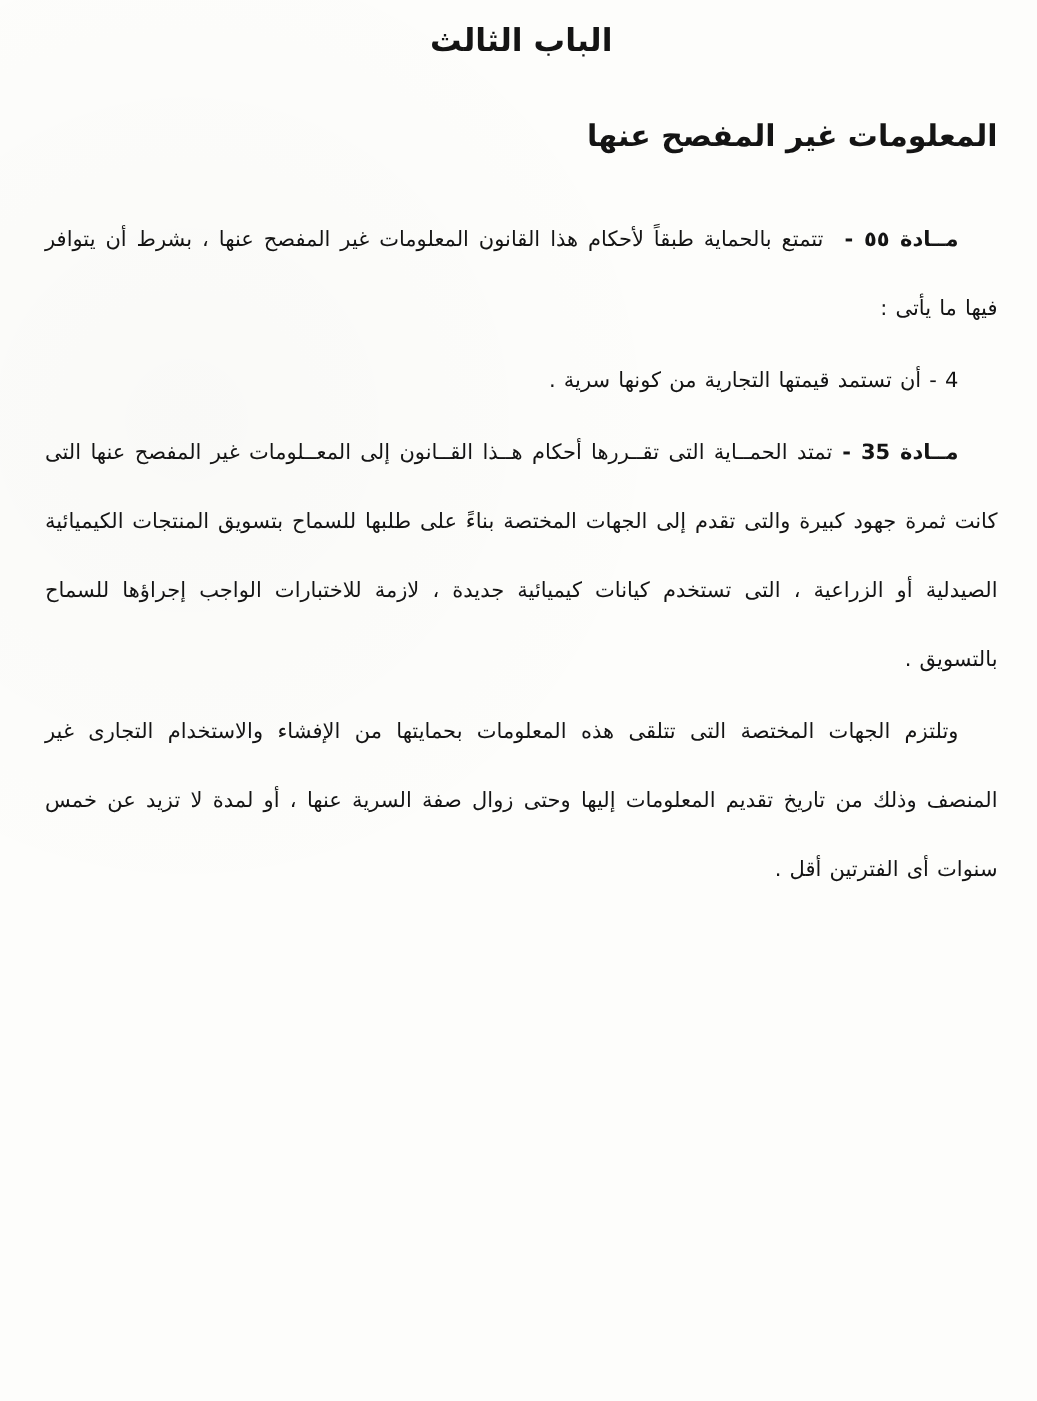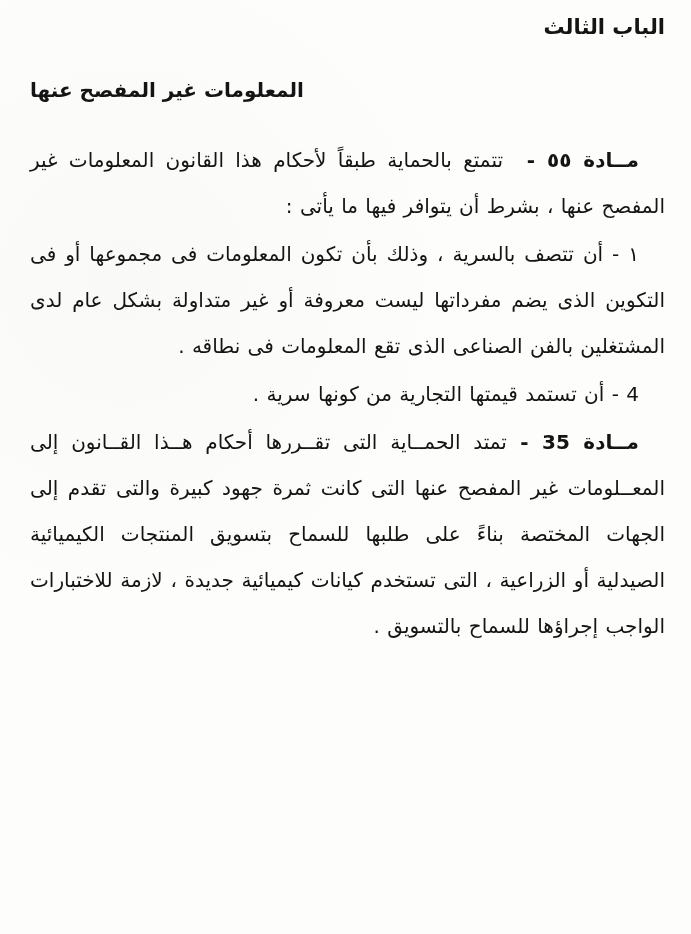--- a/index.html
+++ b/index.html
@@ -18,36 +18,37 @@
   .page {
     box-sizing: border-box;
     width: 691px;
     height: 934px;
     padding: 12px 26px 0 30px;
     background:
       radial-gradient(circle at 18% 30%, rgba(0,0,0,0.015), transparent 40%),
       #fdfdfb;
   }
   .chapter-title {
+    text-align: center;
     font-size: 21px;
     font-weight: bold;
     line-height: 30px;
     margin: 0;
     letter-spacing: 0.5px;
   }
   .section-title {
-    text-align: left;
+    text-align: right;
     font-size: 20px;
     font-weight: bold;
     line-height: 30px;
     margin: 33px 0 32px 0;
     letter-spacing: 0.5px;
   }
   .para {
-    font-size: 20px;
+    font-size: 14px;
     line-height: 46px;
     text-align: justify;
     text-indent: 26px;
     margin: 0 0 2px 0;
     word-spacing: 1px;
   }
   .article-label {
     font-weight: bold;
     white-space: pre;
   }
@@ -58,24 +59,24 @@
 <div class="page">
 
   <h1 class="chapter-title">الباب الثالث</h1>
 
   <h2 class="section-title">المعلومات غير المفصح عنها</h2>
 
   <p class="para">
     <span class="article-label">مــادة ٥٥ -  </span><span>تتمتع بالحماية طبقاً لأحكام هذا القانون المعلومات غير المفصح عنها ، بشرط أن يتوافر فيها ما يأتى :</span>
   </p>
 
-  <p class="para">١ - أن تتصف بالسرية ، وذلك بأن تكون المعلومات فى مجموعها أو فى التكوين الذى يضم مفرداتها ليست معروفة أو غير متداولة بشكل عام لدى المشتغلين بالفن الصناعى الذى تقع المعلومات فى نطاقه .</p>
 
   <p class="para">4 - أن تستمد قيمتها التجارية من كونها سرية .</p>
 
 
   <p class="para">
     <span class="article-label">مــادة 35 - </span><span>تمتد الحمــاية التى تقــررها أحكام هــذا القــانون إلى المعــلومات غير المفصح عنها التى كانت ثمرة جهود كبيرة والتى تقدم إلى الجهات المختصة بناءً على طلبها للسماح بتسويق المنتجات الكيميائية الصيدلية أو الزراعية ، التى تستخدم كيانات كيميائية جديدة ، لازمة للاختبارات الواجب إجراؤها للسماح بالتسويق .</span>
   </p>
 
+  <p class="para">وتلتزم الجهات المختصة التى تتلقى هذه المعلومات بحمايتها من الإفشاء والاستخدام التجارى غير المنصف وذلك من تاريخ تقديم المعلومات إليها وحتى زوال صفة السرية عنها ، أو لمدة لا تزيد عن خمس سنوات أى الفترتين أقل .</p>
 
 
 </div>
 
 </body></html>

